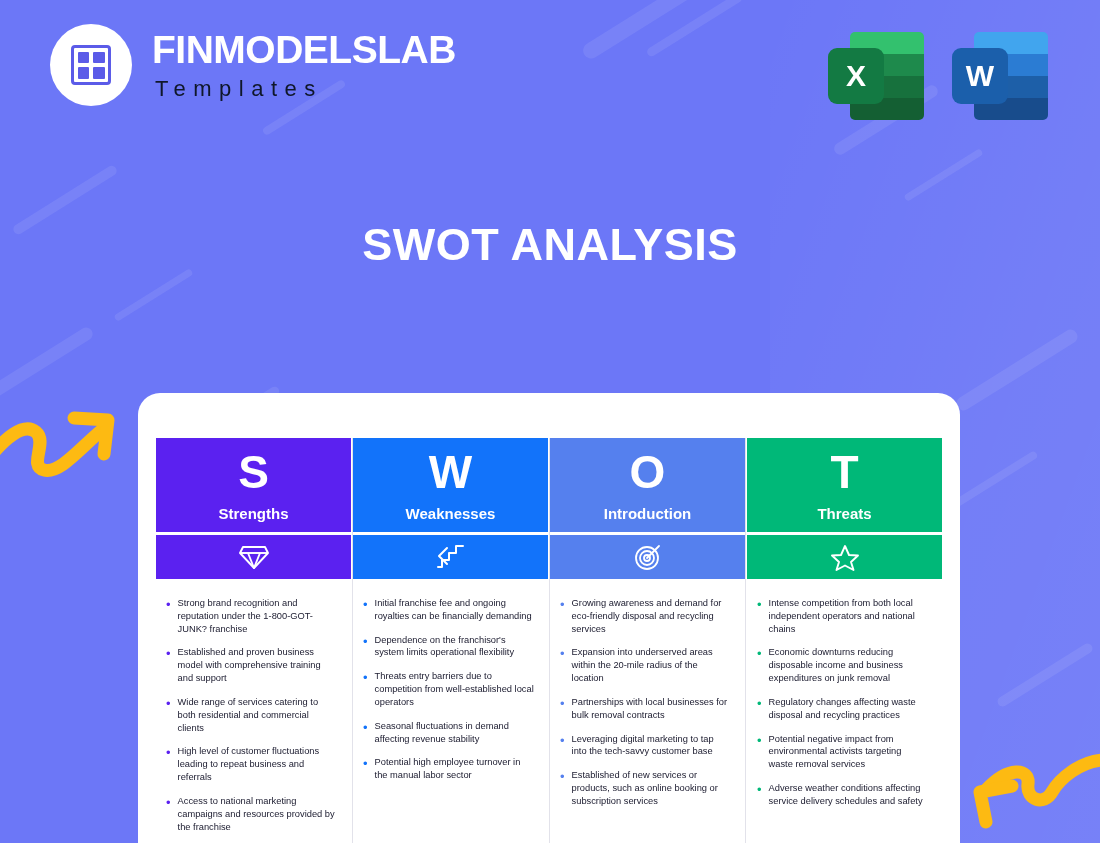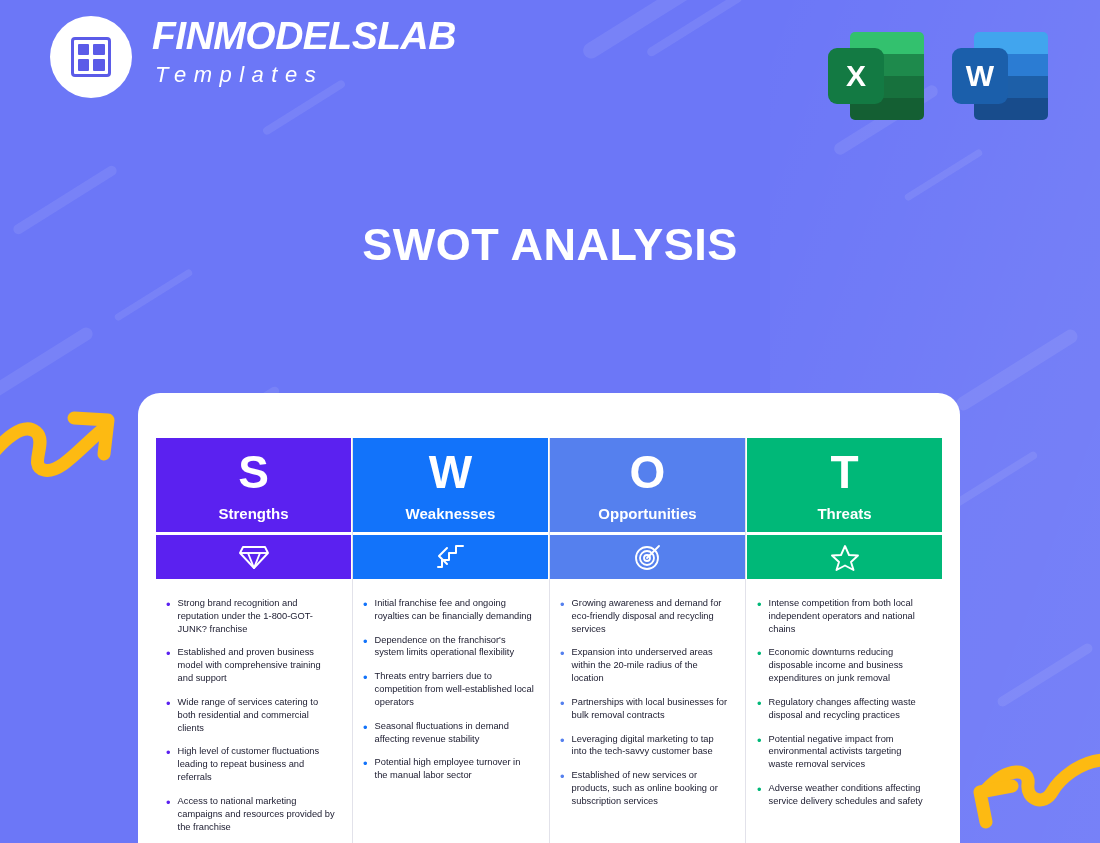--- a/index.html
+++ b/index.html
@@ -23,42 +23,42 @@
     border-radius: 40px;
   }
   .shade-right {
     position: absolute; top: 0; right: 0; width: 330px; height: 843px;
     background: linear-gradient(110deg, rgba(255,255,255,0.00) 0%, rgba(255,255,255,0.055) 60%, rgba(255,255,255,0.075) 100%);
     pointer-events: none;
   }
 
   
   .brand {
-    position: absolute; left: 50px; top: 16px;
-    display: flex; gap: 20px; font-style: italic;
+    position: absolute; left: 50px; top: 24px;
+    display: flex; align-items: center; gap: 20px;
   }
   .brand-logo {
     width: 82px; height: 82px; border-radius: 50%;
     background: #ffffff;
     display: flex; align-items: center; justify-content: center;
   }
   .logo-grid {
     width: 40px; height: 40px;
     border: 3.5px solid #5B5BE8; border-radius: 4px;
     display: grid; grid-template-columns: 1fr 1fr; grid-template-rows: 1fr 1fr;
     gap: 3.5px; padding: 3.5px;
   }
   .logo-grid i { display:block; background: #5B5BE8; border-radius: 1px; }
   .brand-text { display: flex; flex-direction: column; line-height: 1; }
   .brand-name {
     font-size: 39px; font-weight: 700; color: #ffffff;
     letter-spacing: -0.5px;
   }
   .brand-sub {
-    font-size: 22px; font-weight: 400; color: #ffffff;
+    font-size: 22px; font-weight: 400; color: #0f172a;
     letter-spacing: 7.5px; margin-top: 9px; padding-left: 3px;
   }
 
   
   .office-icons { position: absolute; right: 52px; top: 26px; display: flex; gap: 28px; }
   .office-icon { position: relative; width: 96px; height: 96px; }
   .oi-sheet {
     position: absolute; left: 22px; top: 6px; width: 74px; height: 88px;
     border-radius: 5px; overflow: hidden; display: flex; flex-direction: column;
   }
@@ -281,21 +281,21 @@
           <div class="item">
               <span class="bullet" style="color:#1273FA;">•</span>
               <span class="item-text">Potential high employee turnover in the manual labor sector</span>
             </div>
         </div>
       </div>
 
       <div class="col">
         <div class="head" style="background:#5580EE;">
           <div class="head-letter">O</div>
-          <div class="head-label">Opportunities</div>
+          <div class="head-label">Introduction</div>
         </div>
         <div class="iconrow" style="background:#5580EE;">
           <svg width="28" height="28" viewBox="0 0 28 28" fill="none" stroke="#fff" stroke-width="1.8">
             <circle cx="13" cy="15" r="11"></circle>
             <circle cx="13" cy="15" r="7"></circle>
             <circle cx="13" cy="15" r="3"></circle>
             <path d="M13 15 L25 3" stroke-linecap="round"></path>
           </svg>
         </div>
         <div class="items">

